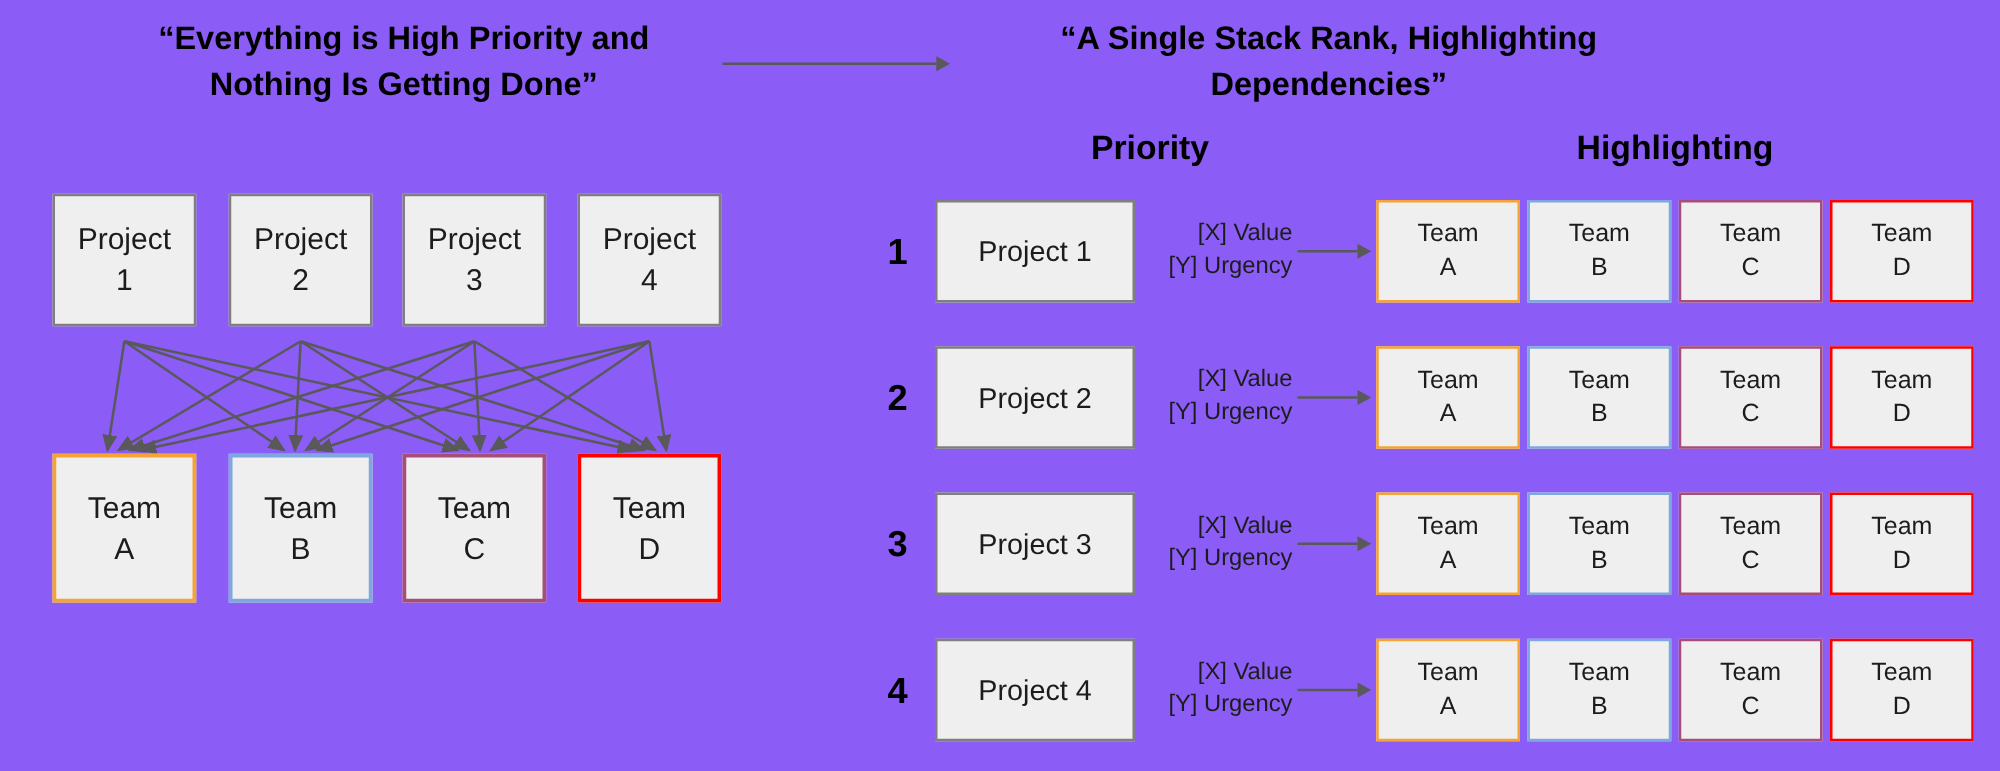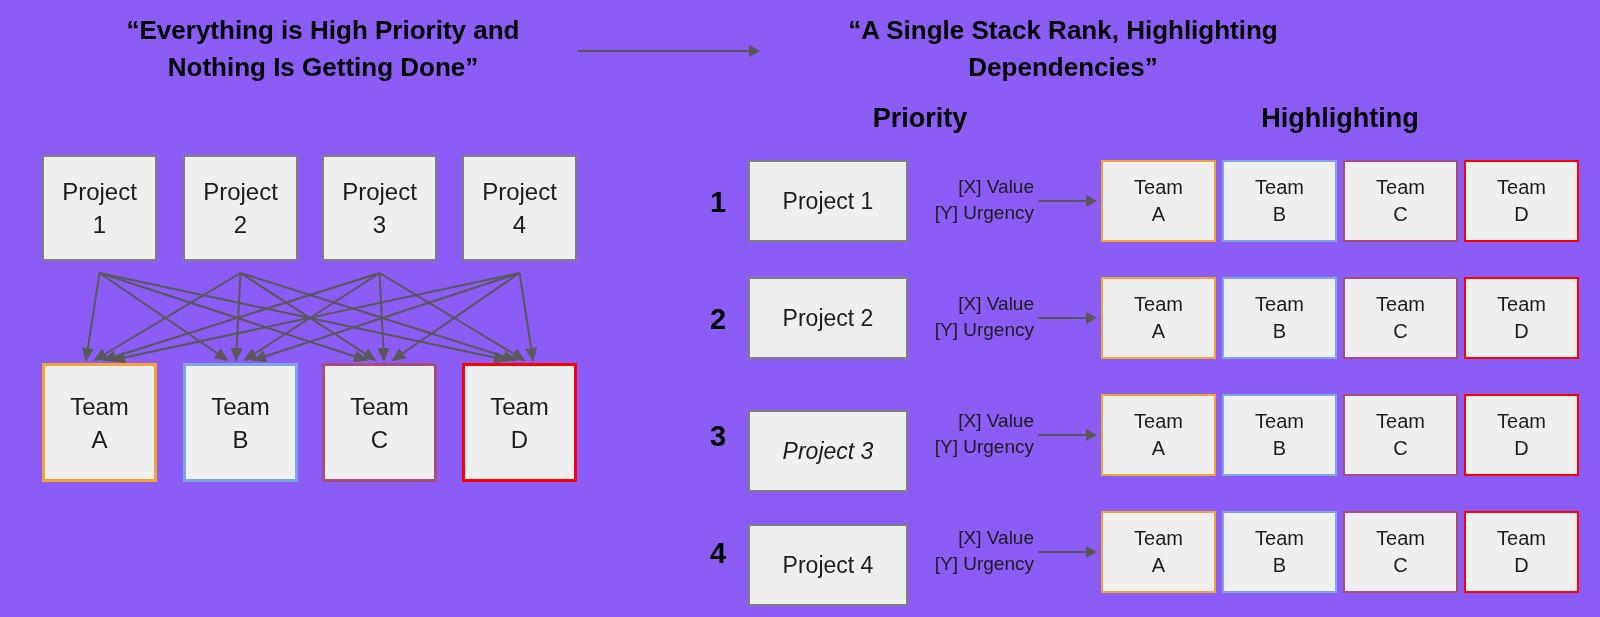--- a/index.html
+++ b/index.html
@@ -174,21 +174,21 @@
   <div class="box rteam" style="left: 1343px; top: 277px; border-color: rgb(166, 77, 121);">
     <span>Team</span>
     <span>C</span>
   </div>
   <div class="box rteam" style="left: 1464px; top: 277px; border-color: rgb(255, 0, 0);">
     <span>Team</span>
     <span>D</span>
   </div>
 
   <div class="rank" style="top:418px;">3</div>
-  <div class="box rproj" style="top:410px;font-style:italic;">
+  <div class="box rproj" style="top:394px;">
     <span>Project 3</span>
   </div>
   <div class="vals" style="top:408px;">
     <span>[X] Value</span>
     <span>[Y] Urgency</span>
   </div>
   <div class="h-arrow" style="left:1038px; top:434px; width:48px;"></div>
   <div class="box rteam" style="left: 1101px; top: 394px; border-color: rgb(245, 163, 49);">
     <span>Team</span>
     <span>A</span>
@@ -200,21 +200,21 @@
   <div class="box rteam" style="left: 1343px; top: 394px; border-color: rgb(166, 77, 121);">
     <span>Team</span>
     <span>C</span>
   </div>
   <div class="box rteam" style="left: 1464px; top: 394px; border-color: rgb(255, 0, 0);">
     <span>Team</span>
     <span>D</span>
   </div>
 
   <div class="rank" style="top:535px;">4</div>
-  <div class="box rproj" style="top:524px;">
+  <div class="box rproj" style="top:511px;">
     <span>Project 4</span>
   </div>
   <div class="vals" style="top:525px;">
     <span>[X] Value</span>
     <span>[Y] Urgency</span>
   </div>
   <div class="h-arrow" style="left:1038px; top:551px; width:48px;"></div>
   <div class="box rteam" style="left: 1101px; top: 511px; border-color: rgb(245, 163, 49);">
     <span>Team</span>
     <span>A</span>

